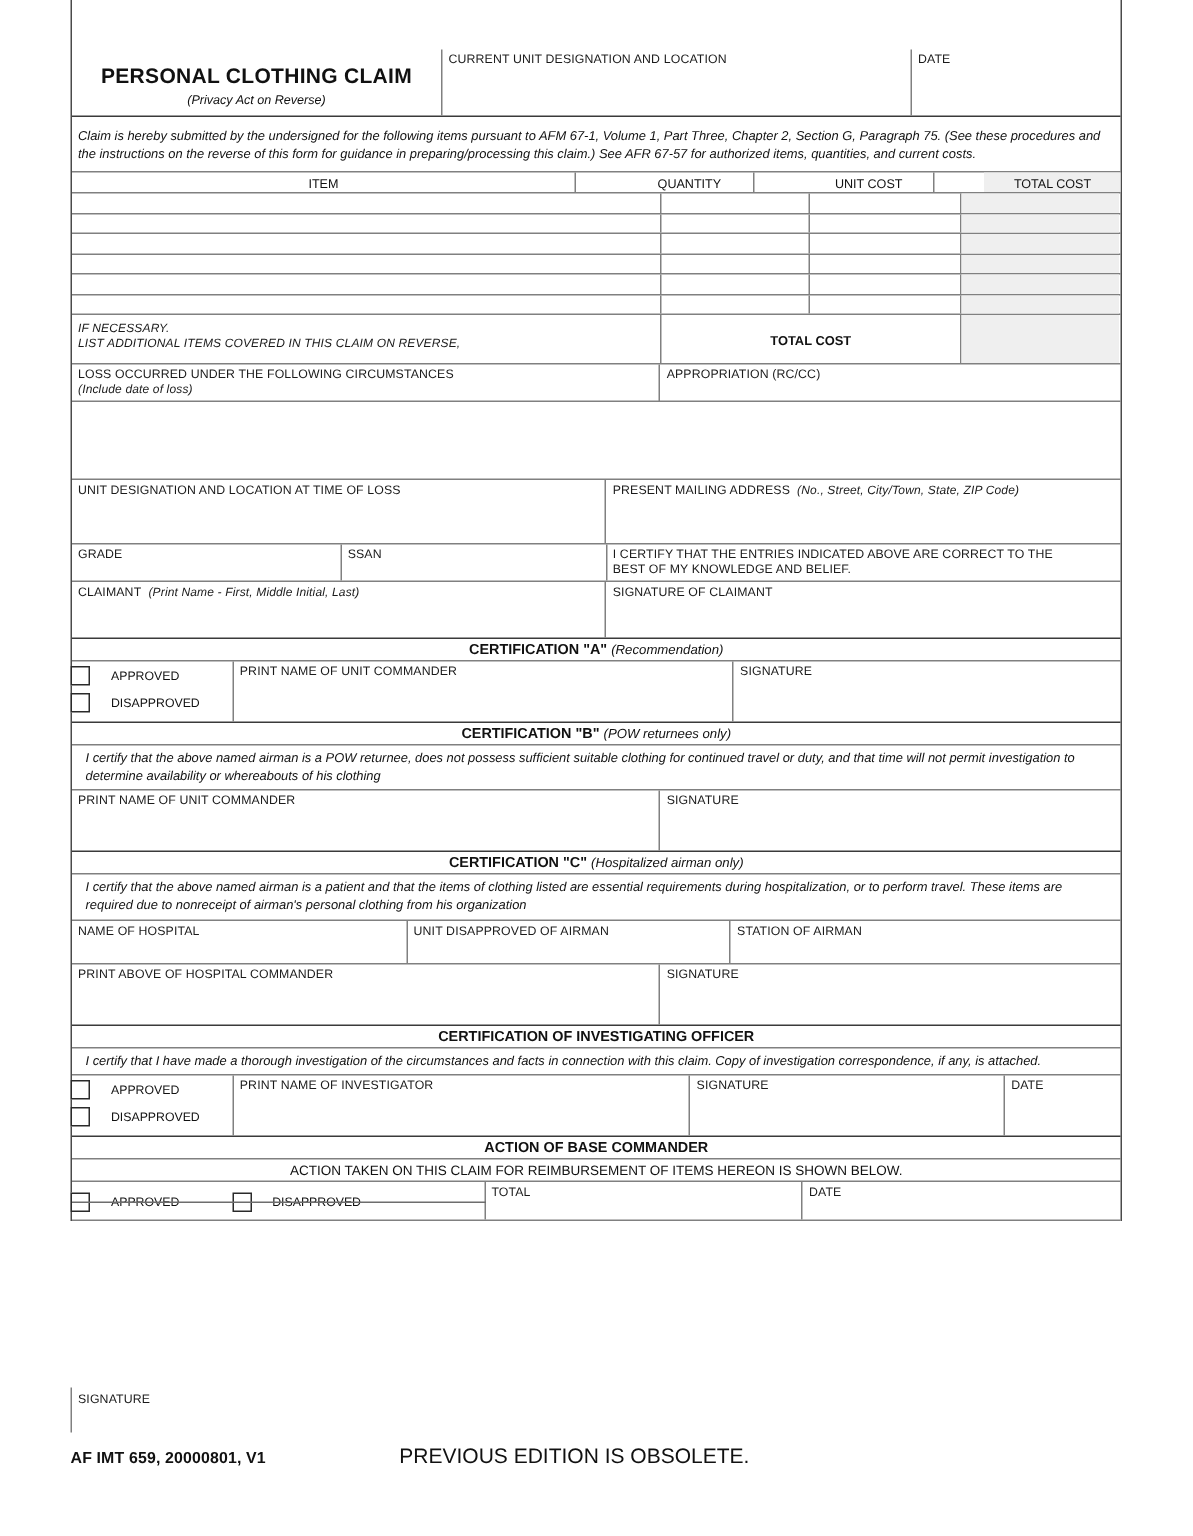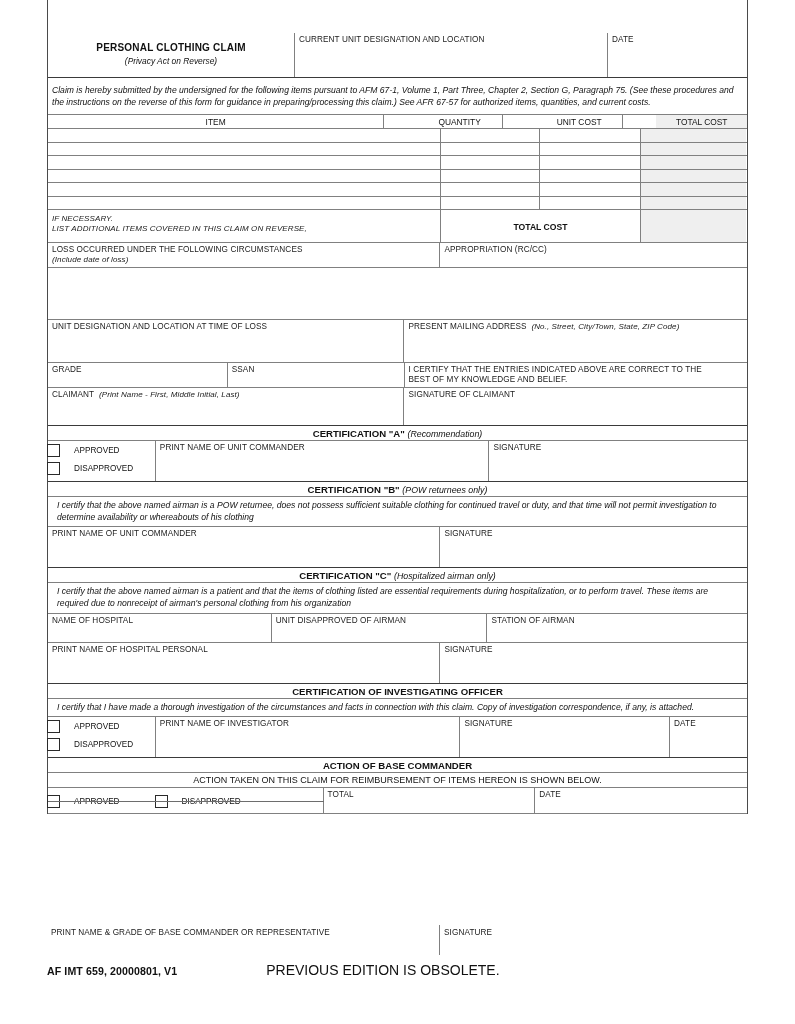--- a/index.html
+++ b/index.html
@@ -41,21 +41,21 @@
     white-space: nowrap;
     color: #1a1a1a;
   }
   .lbl-it { font-style: italic; font-size: 8px; }
 
   
   #hdr-spacer { height: 33px; }
   #hdr { height: 45px; }
   #hdr-title { width: 247px; text-align: center; padding-top: 9px; }
   .title-main {
-    font-size: 10px; font-weight: bold; letter-spacing: 0.2px;
+    font-size: 14px; font-weight: bold; letter-spacing: 0.2px;
   }
   .title-sub {
     font-size: 8.4px; font-style: italic; margin-top: 3px;
   }
   #hdr-unit { width: 313px; }
   #hdr-date { width: 139px; }
 
   
   #intro {
     padding: 7px 2px 6px 4px;
@@ -355,21 +355,21 @@
     </div>
     <div class="cell br" id="cC-unit">
       <div class="lbl">UNIT DISAPPROVED OF AIRMAN</div>
     </div>
     <div class="cell" id="cC-stn">
       <div class="lbl">STATION OF AIRMAN</div>
     </div>
   </div>
   <div class="row bbd" id="certC-sig-row">
     <div class="cell br" id="cC-cmd">
-      <div class="lbl">PRINT NAME OF HOSPITAL PERSONAL</div>
+      <div class="lbl">PRINT ABOVE OF HOSPITAL COMMANDER</div>
     </div>
     <div class="cell" id="cC-sig">
       <div class="lbl">SIGNATURE</div>
     </div>
   </div>
 
   <div class="row bb">
     <div class="cell banner" style="width:700px;">CERTIFICATION OF INVESTIGATING OFFICER</div>
   </div>
   <div class="row bb">
@@ -418,23 +418,20 @@
     </div>
     <div class="cell" id="bc-date">
       <div class="lbl">DATE</div>
     </div>
   </div>
 
 </div>
 
 <div id="bottom">
   <div id="bottom-row">
-    <div id="bot-name">
-      <div class="lbl">PRINT NAME &amp; GRADE OF BASE COMMANDER OR REPRESENTATIVE</div>
-    </div>
     <div id="bot-sig">
       <div class="lbl">SIGNATURE</div>
     </div>
   </div>
 </div>
 
 <div id="footer">
   <div id="form-id">AF IMT 659, 20000801, V1</div>
   <div id="prev-ed">PREVIOUS EDITION IS OBSOLETE.</div>
 </div>

